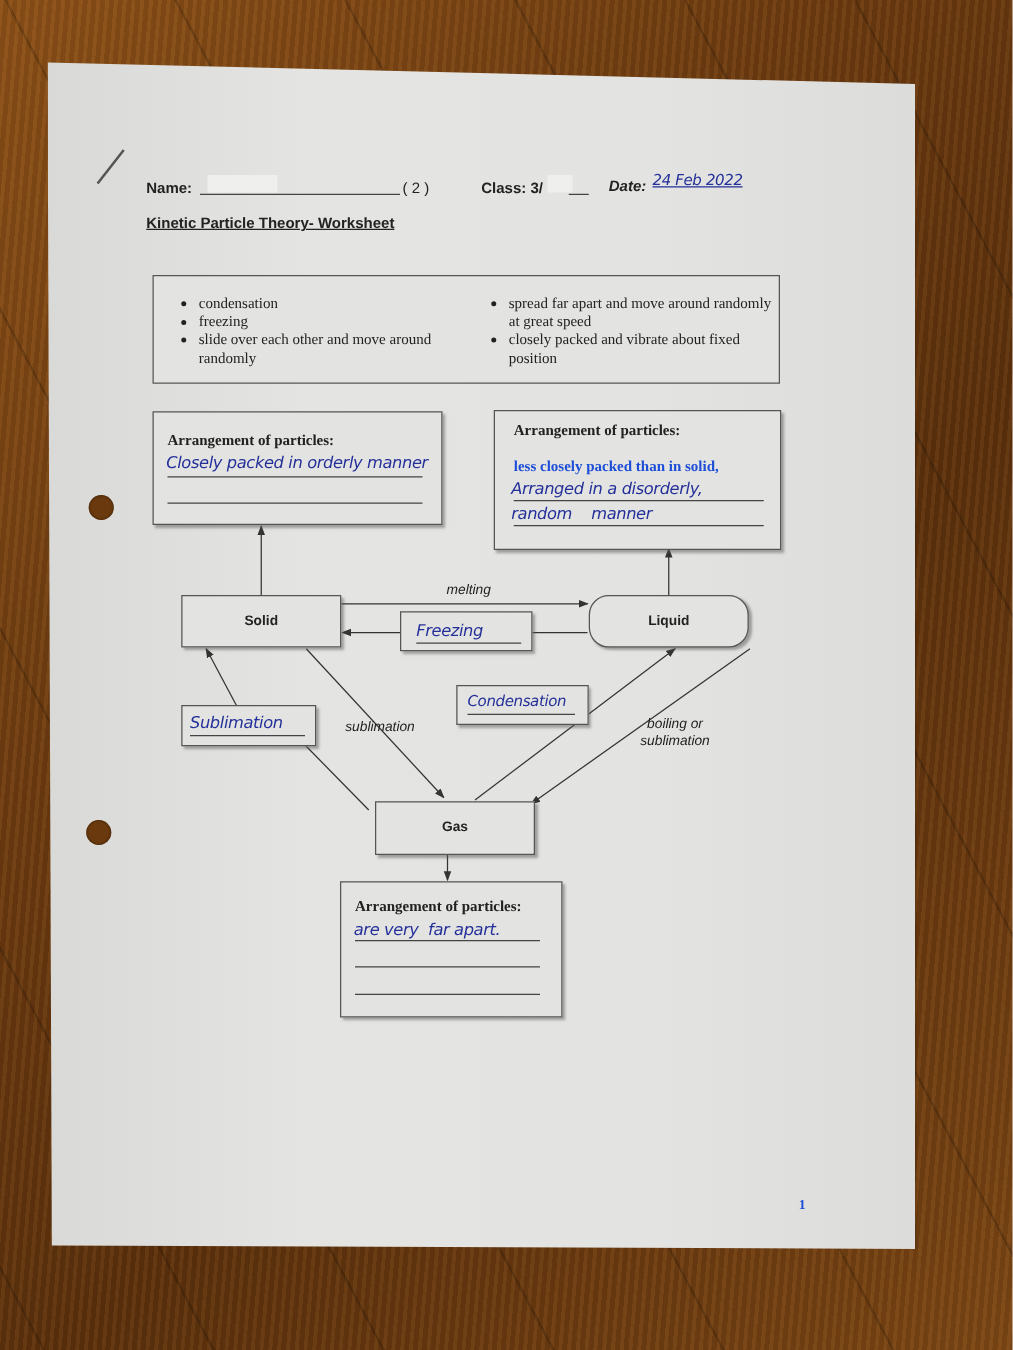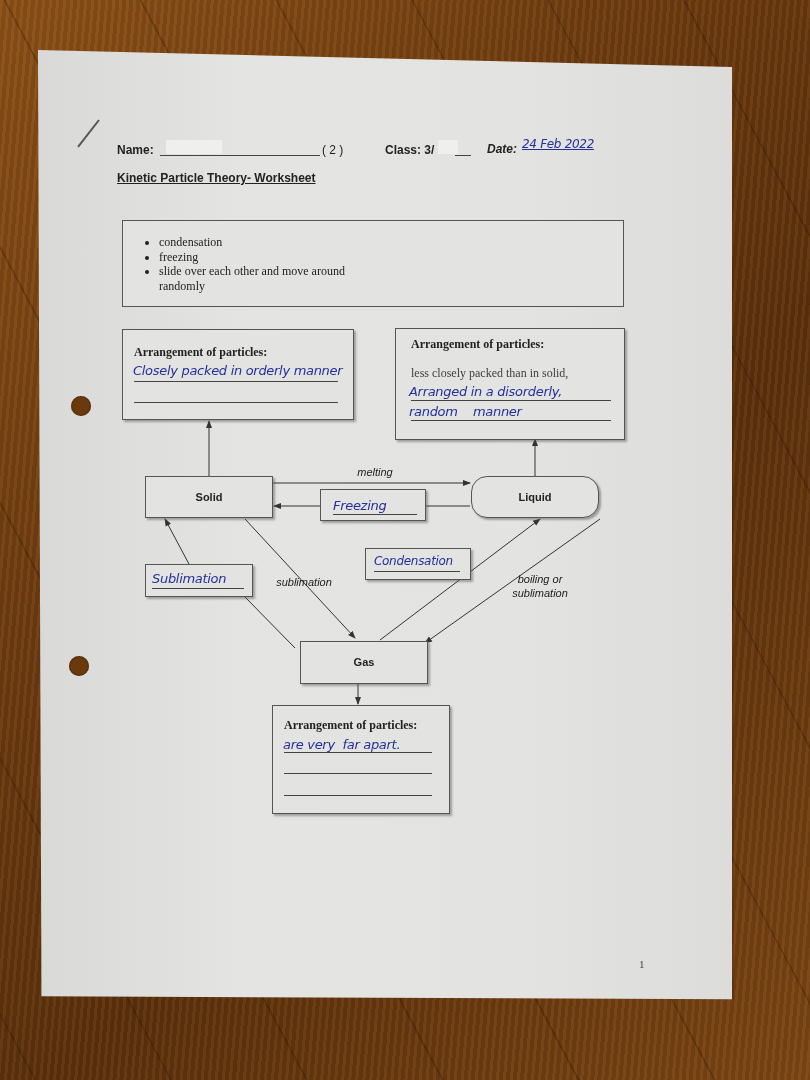--- a/index.html
+++ b/index.html
@@ -17,21 +17,21 @@
     clip-path: polygon(0% 0.2%, 100% 2.0%, 100.3% 99.6%, 0.5% 99.3%);
     box-shadow: 0 0 4px rgba(0,0,0,0.4);
   }
   .staple { position:absolute; left:60px; top:72px; width:2px; height:34px; background:#555; transform:rotate(38deg); transform-origin:top; }
   .hole { position:absolute; width:20px; height:20px; border-radius:50%; background:#6a3a0e; box-shadow: inset 0 0 2px #2a1505; }
   .abs { position:absolute; }
   .hdr { font-weight:bold; font-size:12px; color:#222; }
   .hand { font-family:"DejaVu Sans", sans-serif; font-style:italic; color:#24309a; font-size:13px; letter-spacing:-0.3px; }
   .title { font-weight:bold; font-size:12px; text-decoration:underline; color:#222; }
   .box { position:absolute; border:1px solid #555; background:#e3e3e1; box-shadow: 2px 2px 2px rgba(90,90,90,0.5); }
-  .serif { font-family:"Liberation Serif", serif; color:#404040; }
+  .serif { font-family:"Liberation Serif", serif; color:#1d4ed8;font-weight:bold; }
   .bullets { font-family:"Liberation Serif", serif; font-size:12px; color:#222; line-height:14.5px; margin:0; padding-left:36px; }
   .bullets li { margin:0; }
   .arr-title { font-family:"Liberation Serif", serif; font-weight:bold; font-size:12px; color:#222; }
   .line { position:absolute; border-bottom:1px solid #444; }
   .state { font-weight:bold; font-size:11px; color:#222; text-align:center; }
   .lbl { font-style:italic; font-size:11px; color:#222; text-align:center; }
   svg { position:absolute; left:0; top:0; }
 </style>
 </head>
 <body>
@@ -55,20 +55,24 @@
 <div class="line" style="left:455px; top:155px; width:16px;"></div>
 <div class="abs hdr" style="left:487px; top:142px;font-style:italic;">Date:</div>
 <div class="abs hand" style="left:522px; top:137px; text-decoration:underline; font-size:12px;">24 Feb 2022</div>
 <div class="abs title" style="left:117px; top:171px;">Kinetic Particle Theory- Worksheet</div>
 
 <div class="box" style="left:122px; top:220px; width:500px; height:85px; box-shadow:none;">
   <ul class="bullets abs" style="left:0; top:14px; width:200px;">
     <li>condensation</li>
     <li>freezing</li>
     <li>slide over each other and move around randomly</li>
+  </ul>
+  <ul class="bullets abs" style="left:248px; top:14px; width:220px;">
+    <li>spread far apart and move around randomly at great speed</li>
+    <li>closely packed and vibrate about fixed position</li>
   </ul>
 </div>
 
 <svg width="810" height="1080">
   <defs>
     <marker id="ah" markerWidth="8" markerHeight="8" refX="7" refY="4" orient="auto">
       <path d="M0,1 L8,4 L0,7 Z" fill="#333"></path>
     </marker>
   </defs>
   <g stroke="#333" stroke-width="1" fill="none">

